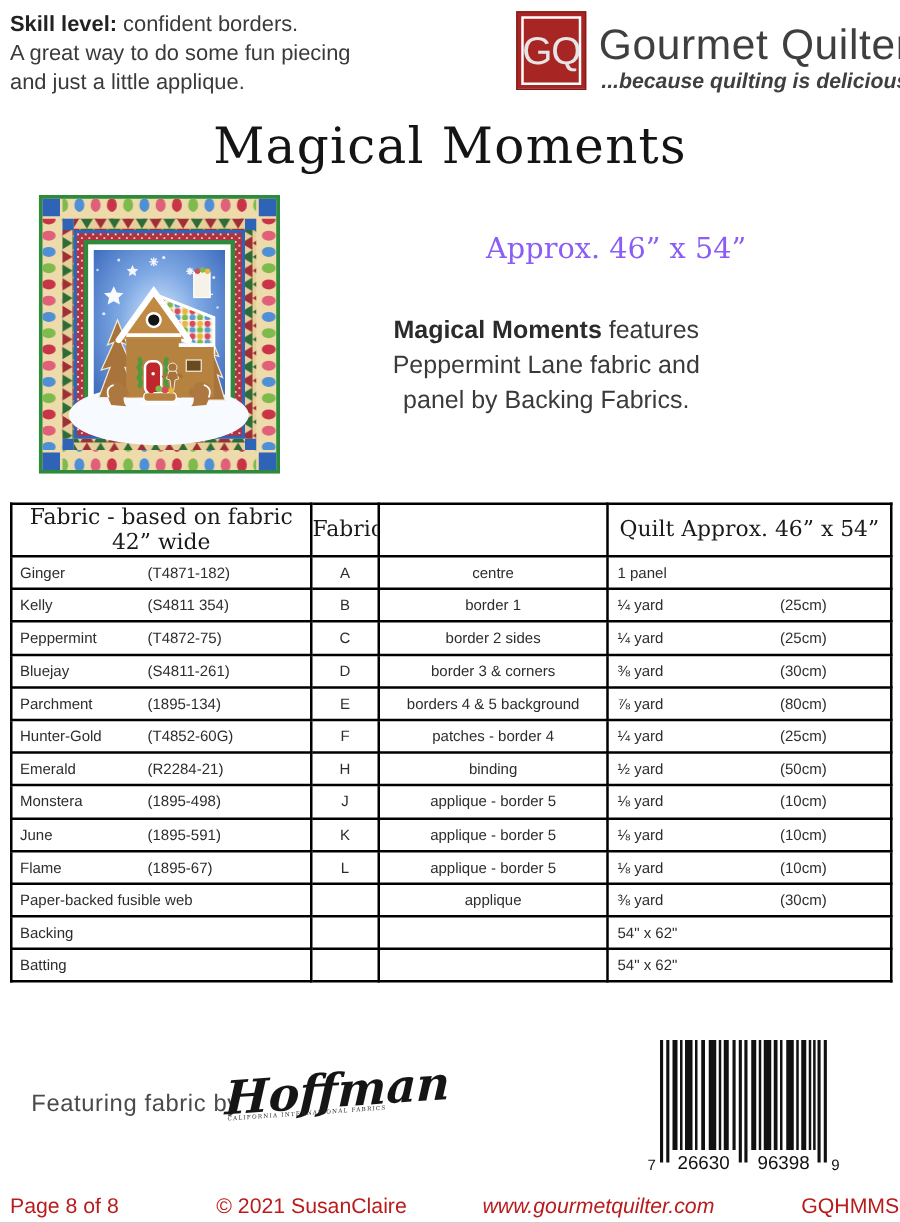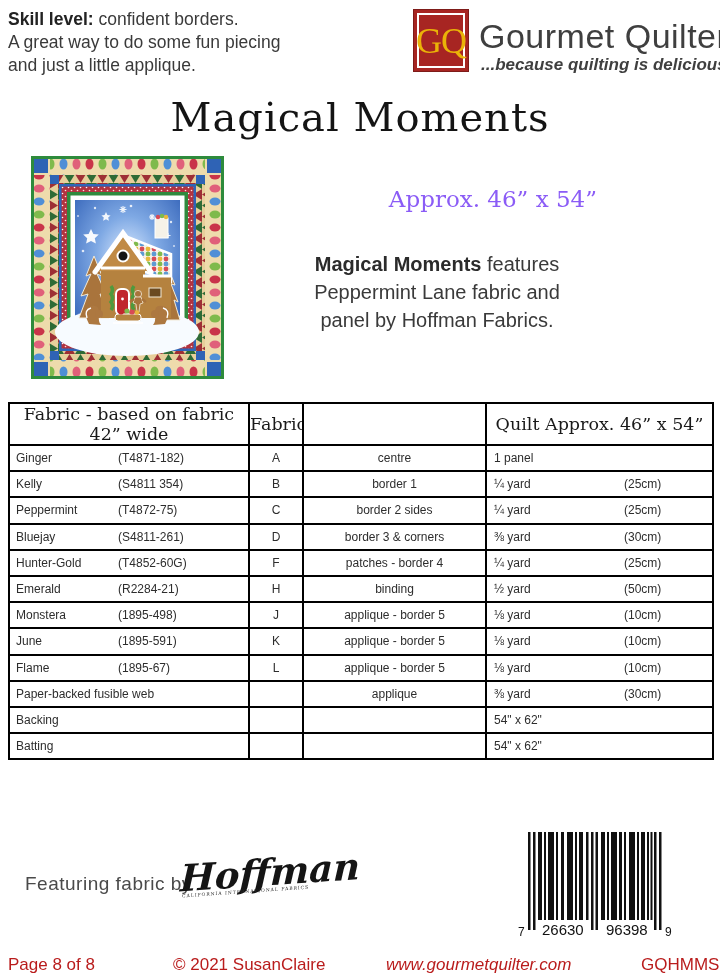--- a/index.html
+++ b/index.html
@@ -7,21 +7,21 @@
   .page { position:relative; width:720px; height:978px; background:#ffffff; margin:0 auto; overflow:hidden; color:#2e2e2e; }
 
   
   .skill { position:absolute; left:8px; top:8px; width:340px; font-size:17.5px; line-height:23px; color:#3a3a3a; }
   .skill b { color:#222; }
 
   
   .gq-box { position:absolute; left:413px; top:9px; width:56px; height:63px; background:#a72522;
             box-shadow: inset 0 0 0 3px #a72522, inset 0 0 0 5px #ffffff; border:1px solid #7e1b19;
             display:flex; align-items:center; justify-content:center; }
-  .gq-box span { font-family:Liberation Serif, serif; font-size:36px; color:#eab308; letter-spacing:-1px; }
+  .gq-box span { font-family:Liberation Sans, sans-serif; font-size:31px; color:#e5e5e5; letter-spacing:-1px; }
   .brand-name { position:absolute; left:479px; top:17px; font-size:34px; color:#3f3f3f; letter-spacing:0.5px; white-space:nowrap; }
   .brand-tag { position:absolute; left:481px; top:55px; font-size:17px; font-style:italic; font-weight:bold; color:#3f3f3f; white-space:nowrap; }
 
   
   .title { position:absolute; left:0; top:94px; width:720px; text-align:center;
            font-family:"DejaVu Serif", serif; font-size:40px; color:#141414; letter-spacing:1px; }
 
   
   .approx { position:absolute; left:277px; top:186px; width:320px; text-align:right;
             font-family:"DejaVu Serif", serif; font-size:23px; color:#8b5cf6; }
@@ -216,21 +216,21 @@
           <circle cx="106" cy="156.5" r="2.2" fill="#e9b83c"></circle>
         <path d="M82,167 h30" stroke="#ffffff" stroke-width="1.6"></path>
       </g>
     </svg>
   </div>
 
   <div class="approx">Approx. 46” x 54”</div>
   <div class="desc">
     <div><b>Magical Moments</b><span> features</span></div>
     <div>Peppermint Lane fabric and</div>
-    <div>panel by Hoffman Fabrics.</div>
+    <div>panel by Backing Fabrics.</div>
   </div>
 
   <table class="fab">
     <colgroup>
         <col style="width:240px">
         <col style="width:54px">
         <col style="width:183px">
         <col style="width:227px">
       </colgroup>
     <thead>
@@ -260,20 +260,26 @@
       <td class="c3">border 2 sides</td>
       <td class="c4"><span class="fyard">¼ yard</span><span class="fcm">(25cm)</span></td>
     </tr>
         <tr>
       <td class="c1"><span class="fname">Bluejay</span><span class="fcode">(S4811-261)</span></td>
       <td class="c2">D</td>
       <td class="c3">border 3 &amp; corners</td>
       <td class="c4"><span class="fyard">⅜ yard</span><span class="fcm">(30cm)</span></td>
     </tr>
         <tr>
+      <td class="c1"><span class="fname">Parchment</span><span class="fcode">(1895-134)</span></td>
+      <td class="c2">E</td>
+      <td class="c3">borders 4 &amp; 5 background</td>
+      <td class="c4"><span class="fyard">⅞ yard</span><span class="fcm">(80cm)</span></td>
+    </tr>
+        <tr>
       <td class="c1"><span class="fname">Hunter-Gold</span><span class="fcode">(T4852-60G)</span></td>
       <td class="c2">F</td>
       <td class="c3">patches - border 4</td>
       <td class="c4"><span class="fyard">¼ yard</span><span class="fcm">(25cm)</span></td>
     </tr>
         <tr>
       <td class="c1"><span class="fname">Emerald</span><span class="fcode">(R2284-21)</span></td>
       <td class="c2">H</td>
       <td class="c3">binding</td>
       <td class="c4"><span class="fyard">½ yard</span><span class="fcm">(50cm)</span></td>

